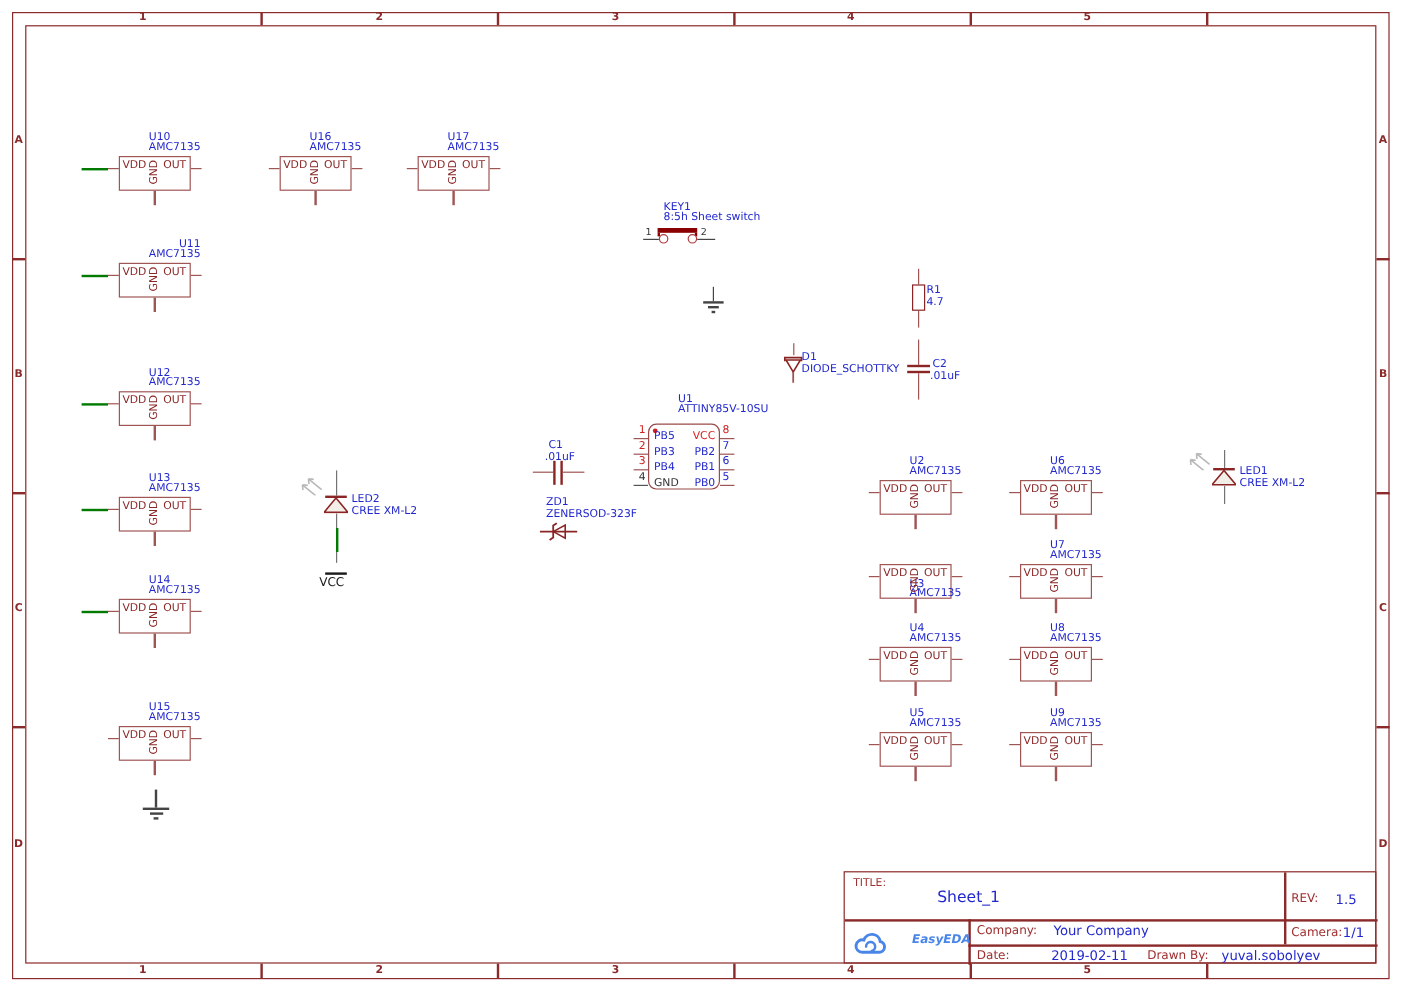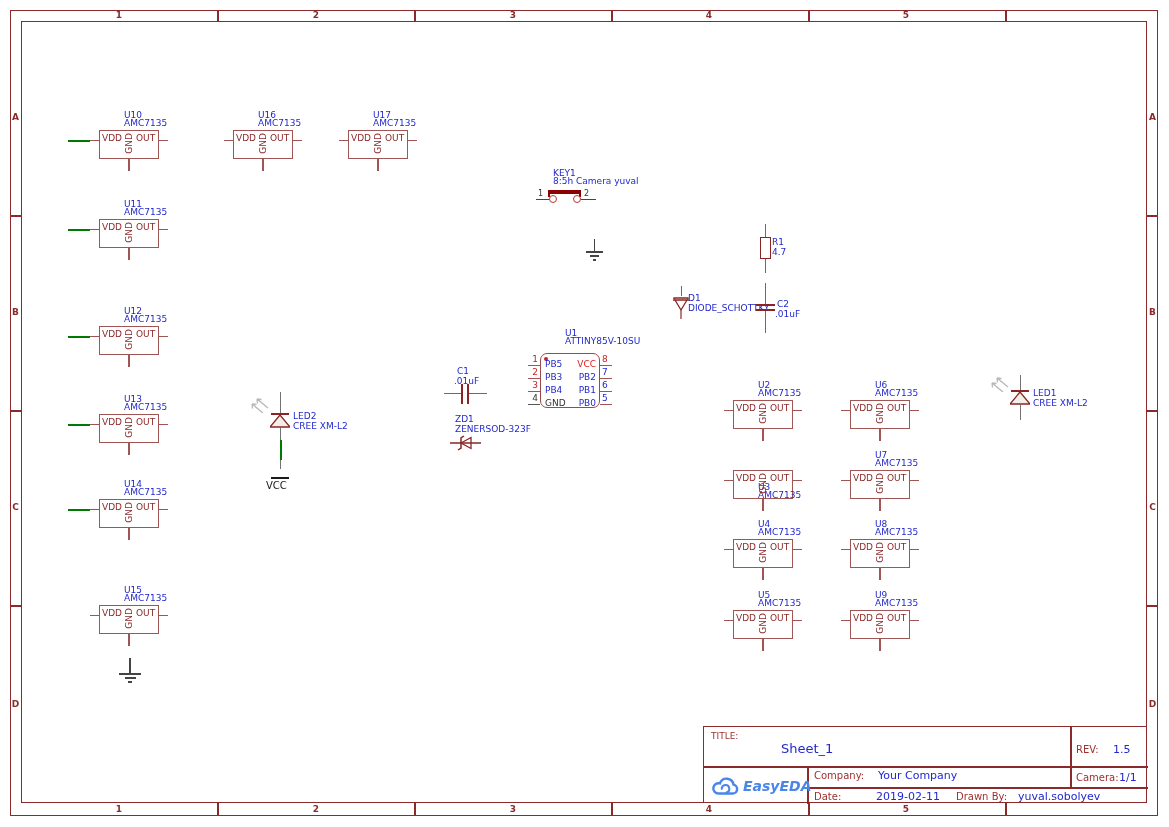--- a/index.html
+++ b/index.html
@@ -50,21 +50,21 @@
   .res-box{position:absolute;border:1.5px solid #8b2525;}
   .sm-lbl{position:absolute;font-size:9px;line-height:9px;color:#2228cc;white-space:nowrap;}
   
   .tb{position:absolute;left:703px;top:726px;width:444px;height:77px;border:1.5px solid #8b2a2a;}
   .tb-line-h{position:absolute;height:1.5px;background:#8b2a2a;}
   .tb-line-v{position:absolute;width:1.5px;background:#8b2a2a;}
   .tb-lab{position:absolute;font-size:9px;color:#a03030;white-space:nowrap;}
   .tb-lab2{position:absolute;font-size:10px;color:#a03030;white-space:nowrap;}
   .tb-val{position:absolute;font-size:11px;color:#2228cc;white-space:nowrap;}
   .tb-title{position:absolute;font-size:13px;color:#2228cc;white-space:nowrap;}
-  .logo-text{position:absolute;font-size:14px;font-weight:bold;font-style:italic;color:#4a86e8;white-space:nowrap;}
+  .logo-text{position:absolute;font-size:10px;font-weight:bold;font-style:italic;color:#4a86e8;white-space:nowrap;margin-left:17px;}
 </style>
 </head>
 <body>
 
 <div class="sheet">
 
   <div class="frame-outer"></div>
   <div class="frame-inner"></div>
   <div id="frame-labels">
       <div class="fnum" style="position: absolute; left: 109px; top: 10px;">1</div>
@@ -140,21 +140,21 @@
         <div class="pinname amc-vdd" style="position: absolute;">VDD</div>
         <div class="pinname amc-out" style="position: absolute;">OUT</div>
         <div class="pinname amc-gnd" style="position: absolute;">GND</div>
         <div class="stub" style="position: absolute; left: -9px; top: 9.5px; width: 9px; height: 1.5px;"></div>
         <div class="stub" style="position: absolute; left: 60px; top: 9.5px; width: 9px; height: 1.5px;"></div>
         <div class="stub" style="position: absolute; left: 29px; top: 29px; width: 1.5px; height: 12px;"></div>
       </div>
       <div class="amc" style="position: absolute; left: 99px; top: 219px;">
         <div class="amc-box" style="position: absolute;"></div>
         <div class="lbl amc-label" style="position: absolute;">
-          <div style="position: static;">U11</div>
+          <div style="position: static; text-align: right;">U11</div>
           <div style="position: static;">AMC7135</div>
         </div>
         <div class="pinname amc-vdd" style="position: absolute;">VDD</div>
         <div class="pinname amc-out" style="position: absolute;">OUT</div>
         <div class="pinname amc-gnd" style="position: absolute;">GND</div>
         <div class="stub" style="position: absolute; left: -9px; top: 9.5px; width: 9px; height: 1.5px;"></div>
         <div class="stub" style="position: absolute; left: 60px; top: 9.5px; width: 9px; height: 1.5px;"></div>
         <div class="stub" style="position: absolute; left: 29px; top: 29px; width: 1.5px; height: 12px;"></div>
         <div class="wire-green" style="position: absolute; left: -31px; top: 9.5px; width: 22px; height: 2px;"></div>
       </div>
@@ -349,21 +349,21 @@
       <div class="mpin-num" style="position: absolute; left: 74px; top: 52px; color: rgb(34, 40, 204);">6</div>
       <div class="mstub" style="position: absolute; left: 72px; top: 61.5px; width: 12px; height: 1.5px; background: rgb(160, 85, 85);"></div>
       <div class="mpin-name" style="position: absolute; left: 40px; top: 70px; width: 28px; text-align: right; color: rgb(34, 40, 204);">PB0</div>
       <div class="mpin-num" style="position: absolute; left: 74px; top: 65px; color: rgb(34, 40, 204);">5</div>
       <div class="mstub" style="position: absolute; left: 72px; top: 74.5px; width: 12px; height: 1.5px; background: rgb(160, 85, 85);"></div>
     </div>
 
   <div class="comp" id="key1" style="left:536px;top:168px;width:130px;height:40px">
     <div class="lbl" style="left:17px;top:1px">
       <div>KEY1</div>
-      <div>8:5h Camera yuval</div>
+      <div>8:5h Sheet switch</div>
     </div>
     <div class="key-cap" style="left:12px;top:22px;width:33px;height:4px"></div>
     <div class="key-cap" style="left:12px;top:26px;width:2px;height:3px"></div>
     <div class="key-cap" style="left:43px;top:26px;width:2px;height:3px"></div>
     <div class="key-circle" style="left:13px;top:27px"></div>
     <div class="key-circle" style="left:37px;top:27px"></div>
     <div class="key-wire" style="left:0;top:30.5px;width:13px;height:1.5px"></div>
     <div class="key-wire" style="left:45px;top:30.5px;width:15px;height:1.5px"></div>
     <div class="key-num" style="left:2px;top:22px">1</div>
     <div class="key-num" style="left:48px;top:22px">2</div>
@@ -403,21 +403,21 @@
   </div>
 
   <div class="comp" style="left:758px;top:224px;width:40px;height:55px">
     <div class="stub" style="left:6.5px;top:0;width:1.5px;height:13px"></div>
     <div class="res-box" style="left:2px;top:13px;width:11px;height:22px"></div>
     <div class="stub" style="left:6.5px;top:35px;width:1.5px;height:14px"></div>
     <div class="sm-lbl" style="left:14px;top:14px">R1</div>
     <div class="sm-lbl" style="left:14px;top:24px">4.7</div>
   </div>
 
-  <div class="comp" style="left:673px;top:286px;width:100px;height:36px">
+  <div class="comp" style="left:653px;top:286px;width:100px;height:36px">
     <div class="stub" style="left:7.5px;top:0;width:1.5px;height:10px"></div>
     <svg style="position:absolute;left:0;top:10px" width="16" height="24" viewBox="0 0 16 24">
       <path d="M1 5 L1 2 L15 2 L15 5" fill="none" stroke="#8b2525" stroke-width="1.4"></path>
       <path d="M2 4 L14 4 L8 14 Z" fill="none" stroke="#8b2525" stroke-width="1.3"></path>
       <line x1="8" y1="14" x2="8" y2="23" stroke="#a05555" stroke-width="1.5"></line>
     </svg>
     <div class="sm-lbl" style="left:15px;top:8px">D1</div>
     <div class="sm-lbl" style="left:15px;top:18px">DIODE_SCHOTTKY</div>
   </div>
 

